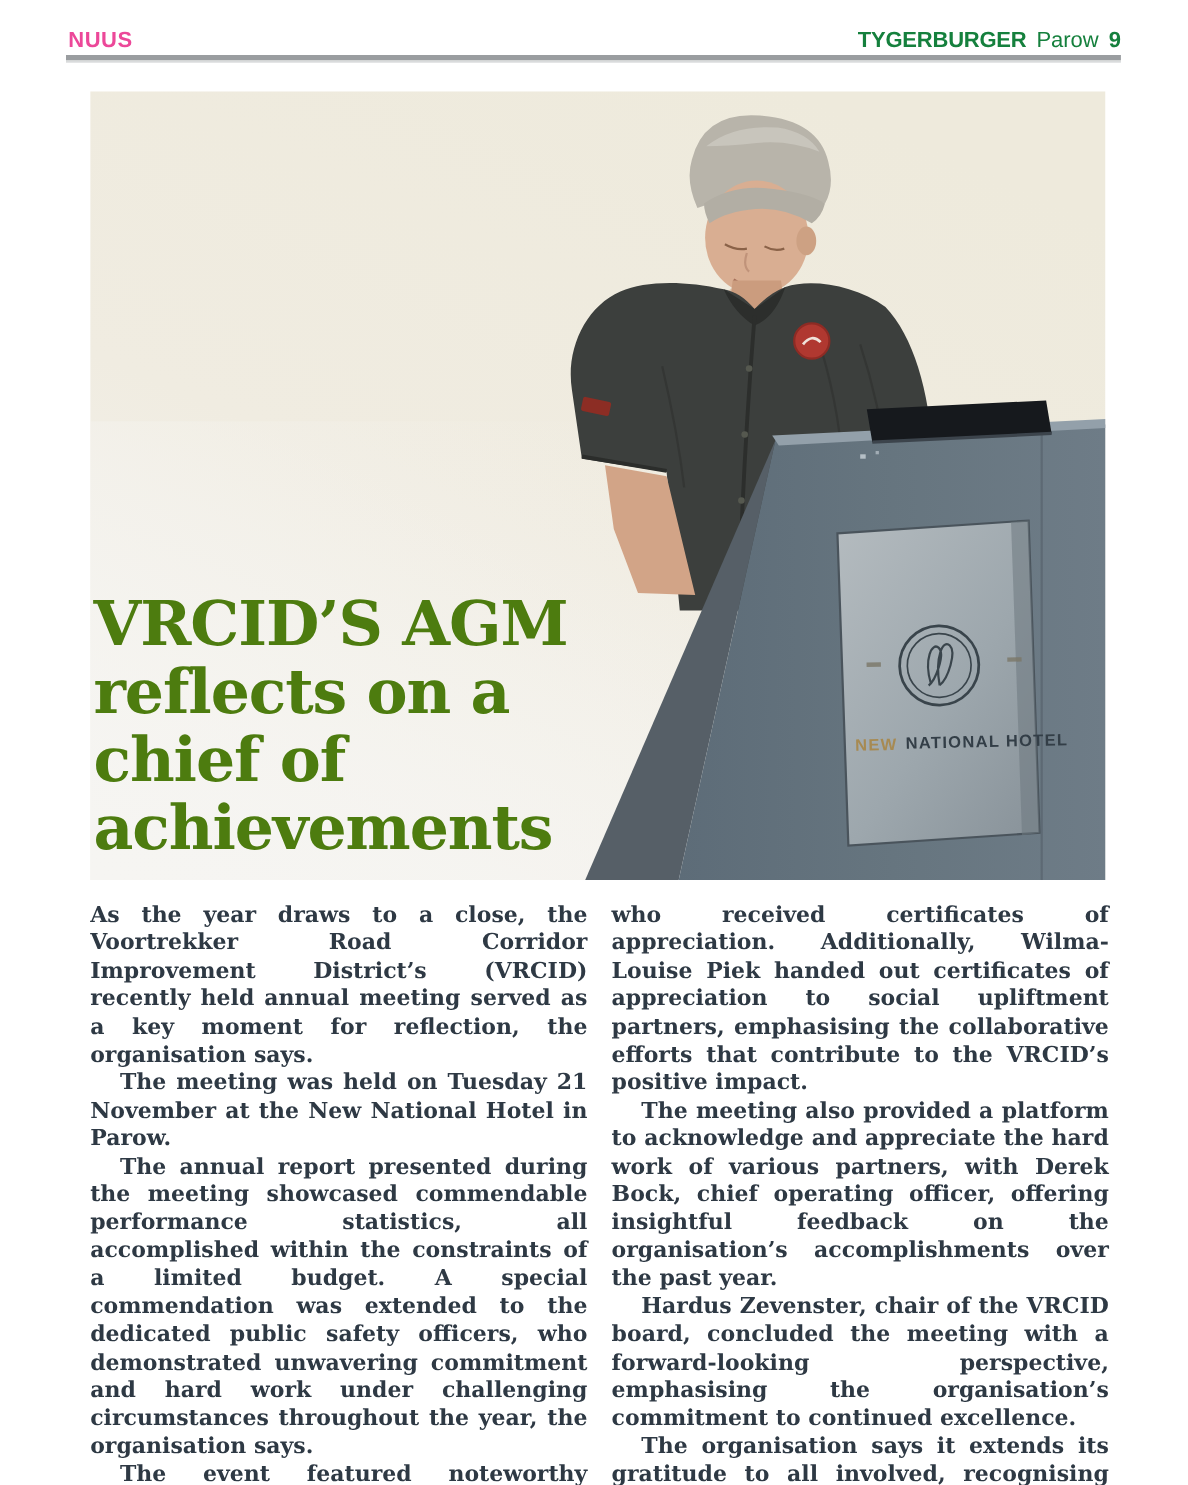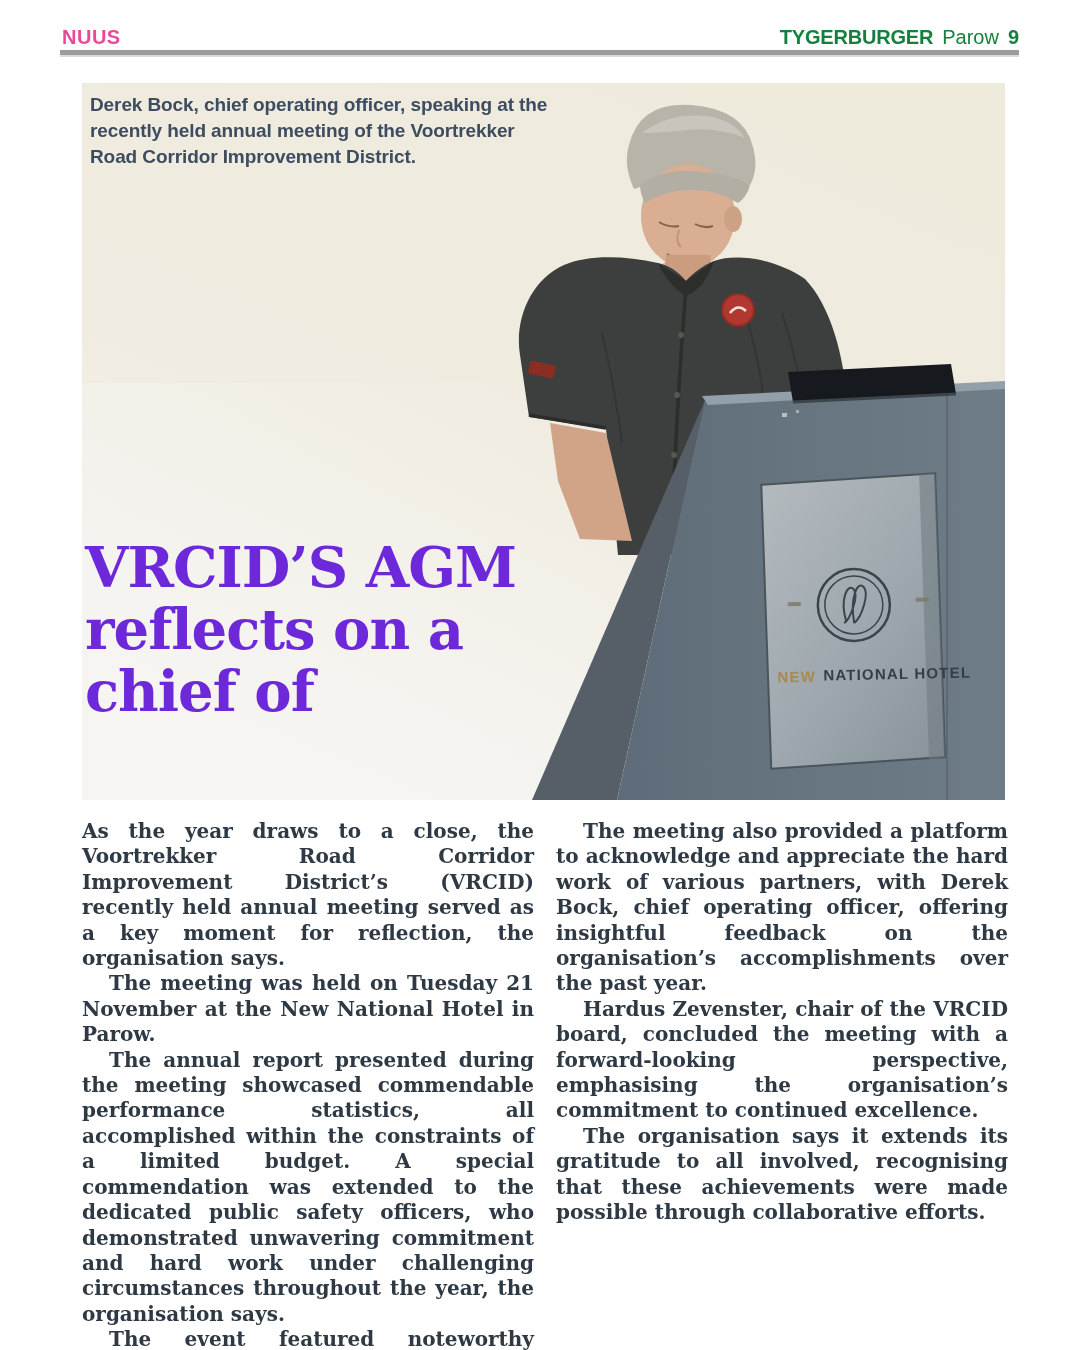--- a/index.html
+++ b/index.html
@@ -28,21 +28,21 @@
     position:absolute;left:82px;top:83px;width:923px;height:717px;margin:0;
   }
   .photo svg{display:block;width:923px;height:717px;}
   .caption{
     position:absolute;left:8px;top:9px;width:458px;
     font-size:19px;line-height:26px;font-weight:bold;color:#3d4c60;letter-spacing:-.1px;
   }
   
   .headline{
     position:absolute;left:85px;top:536px;width:470px;margin:0;
-    font-family:"DejaVu Serif",serif;font-weight:bold;color:#6d28d9;
+    font-family:"DejaVu Serif",serif;font-weight:bold;color:#4d7c0f;
     font-size:56px;line-height:62px;letter-spacing:-1px;
   }
   .headline div{white-space:nowrap;}
   
   .columns{
     position:absolute;left:82px;top:819px;width:926px;display:flex;gap:22px;
   }
   .col{
     width:452px;
     font-family:"DejaVu Serif",serif;font-weight:bold;color:#2e3944;
@@ -138,36 +138,37 @@
           </g>
           <text x="694" y="598" font-family="Liberation Sans, sans-serif" font-size="15" font-weight="bold" letter-spacing="1.2" fill="#a78a52">NEW</text>
           <text x="740" y="597" font-family="Liberation Sans, sans-serif" font-size="15" font-weight="bold" letter-spacing="1.2" fill="#333e47">NATIONAL HOTEL</text>
         </g>
 
         <polygon points="706,289 869,281 874,311 711,319" fill="#16191d"></polygon>
         <line x1="711" y1="319" x2="874" y2="311" stroke="#3c444c" stroke-width="3"></line>
       </g>
     </svg>
 
-    <figcaption class="caption">Derek Bock, chief operating officer, speaking at the recently held annual meeting of the Voortrekker Road Corridor Improvement District.</figcaption>
   </figure>
 
   <h1 class="headline">
     <div>VRCID’S AGM</div>
     <div>reflects on a</div>
     <div>chief of</div>
+    <div>achievements</div>
   </h1>
 
   <main class="columns">
     <div class="col">
       <p>As the year draws to a close, the Voortrekker Road Corridor Improvement District’s (VRCID) recently held annual meeting served as a key moment for reflection, the organisation says.</p>
       <p class="ind">The meeting was held on Tuesday 21 November at the New National Hotel in Parow.</p>
       <p class="ind">The annual report presented during the meeting showcased commendable performance statistics, all accomplished within the constraints of a limited budget. A special commendation was extended to the dedicated public safety officers, who demonstrated unwavering commitment and hard work under challenging circumstances throughout the year, the organisation says.</p>
       <p class="ind">The event featured noteworthy moments, including the recognition of Gerhard Barron and his cleaning team,</p>
     </div>
     <div class="col">
+      <p>who received certificates of appreciation. Additionally, Wilma-Louise Piek handed out certificates of appreciation to social upliftment partners, emphasising the collaborative efforts that contribute to the VRCID’s positive impact.</p>
       <p class="ind">The meeting also provided a platform to acknowledge and appreciate the hard work of various partners, with Derek Bock, chief operating officer, offering insightful feedback on the organisation’s accomplishments over the past year.</p>
       <p class="ind">Hardus Zevenster, chair of the VRCID board, concluded the meeting with a forward-looking perspective, emphasising the organisation’s commitment to continued excellence.</p>
       <p class="ind">The organisation says it extends its gratitude to all involved, recognising that these achievements were made possible through collaborative efforts.</p>
     </div>
   </main>
 
 </div>
 
 </body></html>

